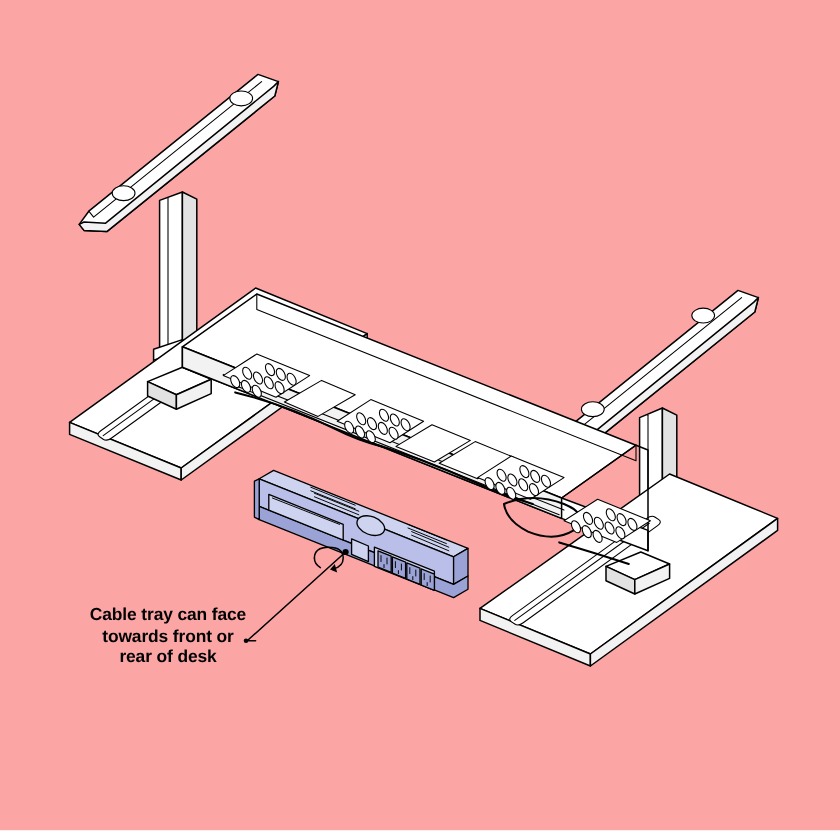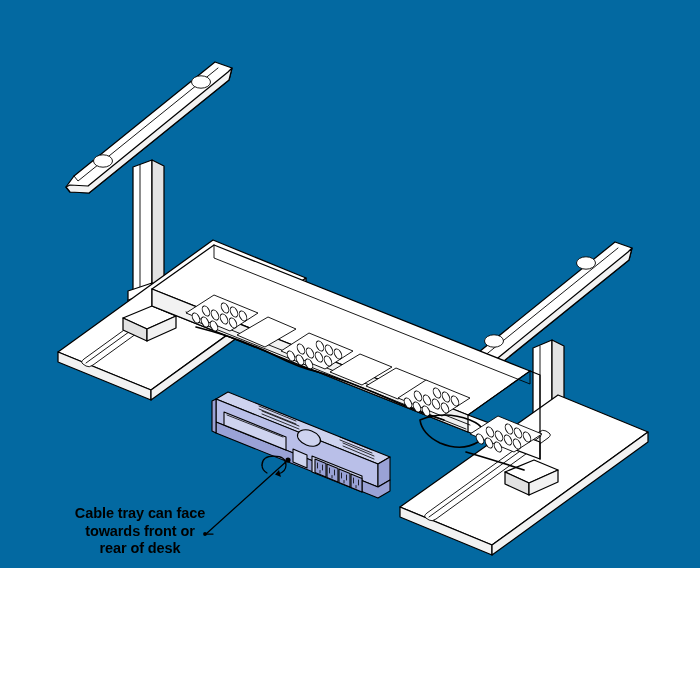--- a/index.html
+++ b/index.html
@@ -6,22 +6,22 @@
     margin: 0;
     padding: 0;
     background: #ffffff;
   }
   body {
     font-family: "Liberation Sans", sans-serif;
   }
   #stage {
     position: relative;
     width: 700px;
-    height: 568px;
-    background: #0369a1;
+    height: 692px;
+    background: #fca5a5;
     overflow: hidden;
   }
   #scene {
     position: absolute;
     inset: 0;
   }
   .callout-text {
     position: absolute;
     left: 60px;
     top: 505px;

